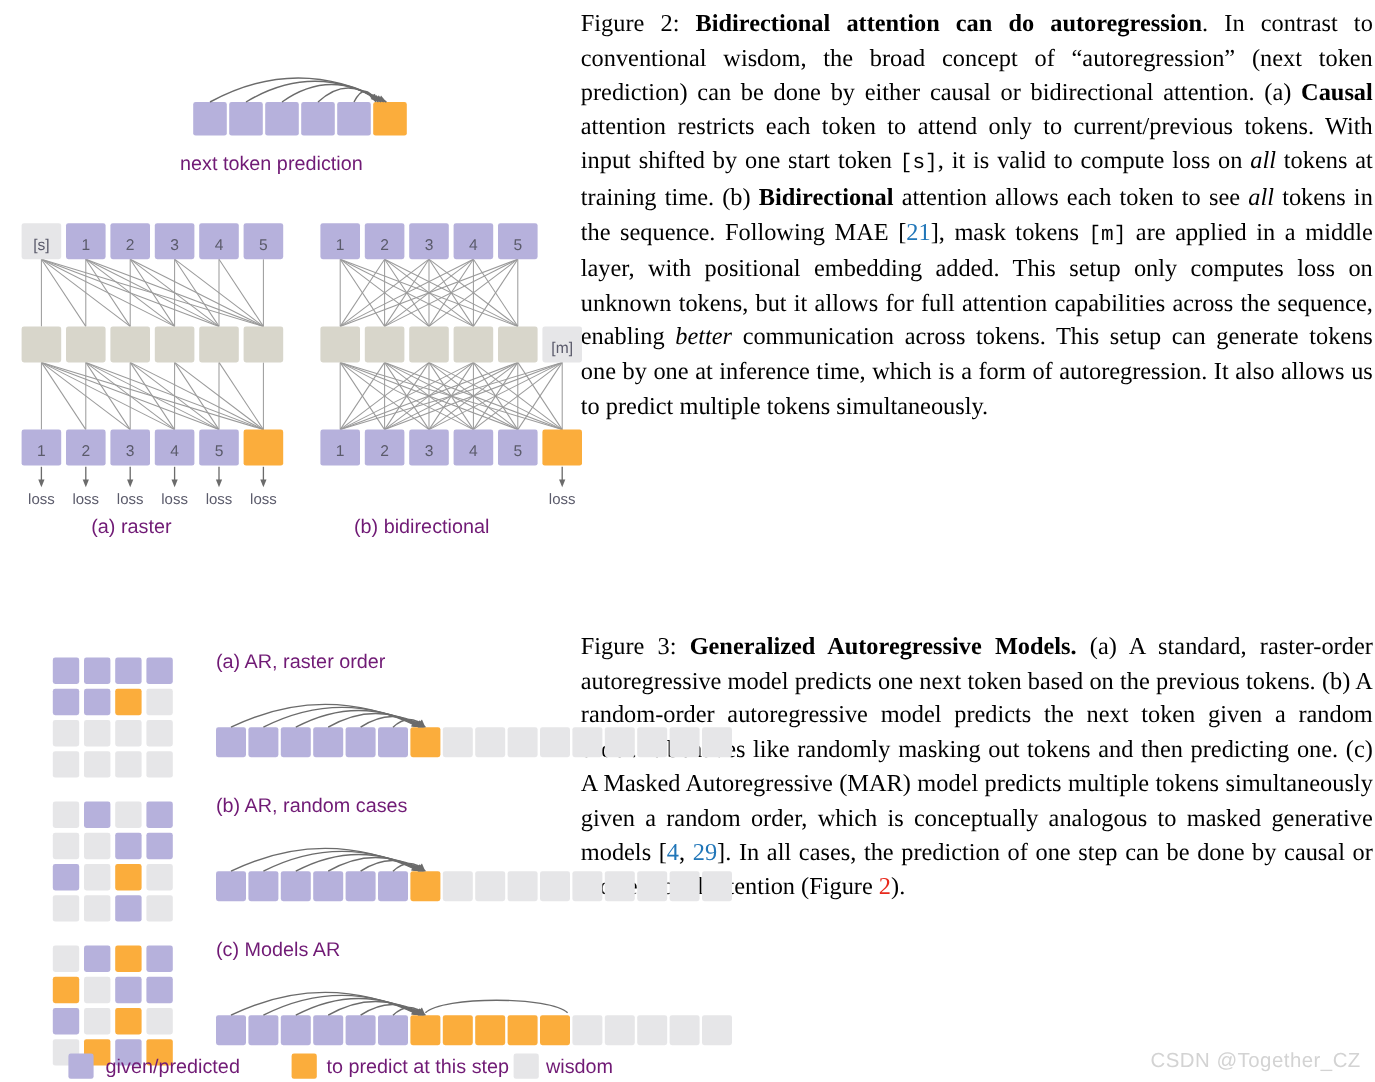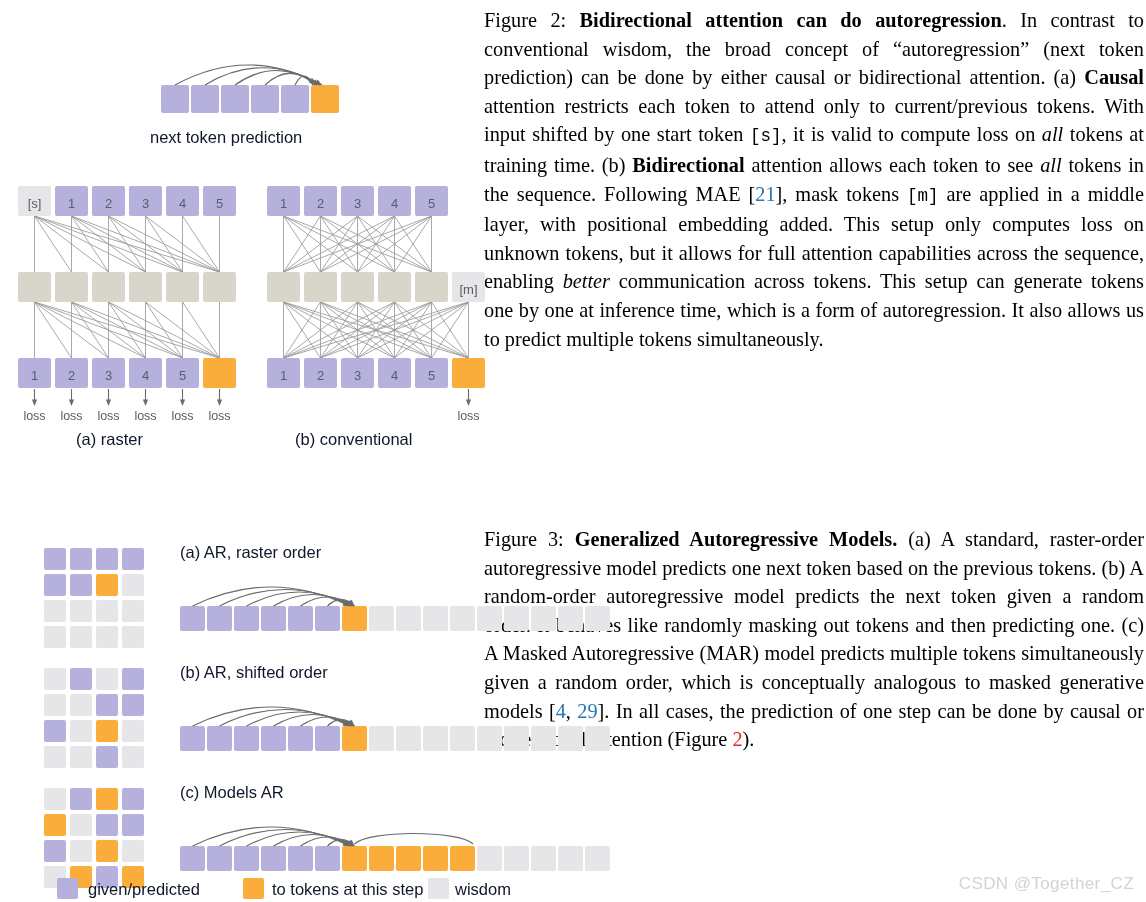--- a/index.html
+++ b/index.html
@@ -42,21 +42,21 @@
     position:absolute;
     font-family:"Liberation Sans", sans-serif;
     font-size:13px;
     color:#5b5b6b;
     text-align:center;
     line-height:1;
   }
   .lbl{
     position:absolute;
     font-family:"Liberation Sans", sans-serif;
-    color:#0f172a;
+    color:#701a75;
     white-space:nowrap;
   }
   .lbl-big{font-size:16.5px;}
   svg{position:absolute;overflow:visible;}
   .arc{fill:none;stroke:#6b6b6b;stroke-width:1.2;}
   .lin{stroke:#9a9a9a;stroke-width:0.85;fill:none;}
   .ar{stroke:#6b6b6b;stroke-width:1.1;fill:none;}
   .watermark{
     position:absolute;
     right:12px;bottom:8px;
@@ -291,21 +291,21 @@
           <div class="sq purple" style="left: 415px; top: 358px; width: 33px; height: 30px;"></div>
           <div class="tokentxt" style="left: 415px; top: 369px; width: 33px;">5</div>
           <div class="sq orange" style="left: 452px; top: 358px; width: 33px; height: 30px;"></div>
           <div class="tokentxt" style="left: 449px; top: 410px; width: 39px; font-size: 12.5px;">loss</div>
         </div>
         <svg style="left:0;top:0;width:480px;height:470px;">
           <path d="M 468.5 389 L 468.5 404" class="ar"></path>
           <polygon points="468.5,406 465.9,399.5 471.1,399.5" fill="#6b6b6b"></polygon>
         </svg>
       </div>
-    <div class="lbl lbl-big" id="panel-b-caption" style="left:295px;top:430px;">(b) conventional</div>
+    <div class="lbl lbl-big" id="panel-b-caption" style="left:295px;top:430px;">(b) bidirectional</div>
   </div>
 
   <div class="fig" id="fig3-diagram" style="left:0;top:520px;width:480px;height:400px;">
     <div id="fig3-rows" style="position: absolute; left: 0px; top: 0px; width: 480px; height: 360px;">
         <div class="sq purple" style="left: 44px; top: 28px; width: 22px; height: 22px;"></div>
         <div class="sq purple" style="left: 70px; top: 28px; width: 22px; height: 22px;"></div>
         <div class="sq purple" style="left: 96px; top: 28px; width: 22px; height: 22px;"></div>
         <div class="sq purple" style="left: 122px; top: 28px; width: 22px; height: 22px;"></div>
         <div class="sq purple" style="left: 44px; top: 54px; width: 22px; height: 22px;"></div>
         <div class="sq purple" style="left: 70px; top: 54px; width: 22px; height: 22px;"></div>
@@ -359,21 +359,21 @@
         <div class="sq purple" style="left: 96px; top: 174px; width: 22px; height: 22px;"></div>
         <div class="sq purple" style="left: 122px; top: 174px; width: 22px; height: 22px;"></div>
         <div class="sq purple" style="left: 44px; top: 200px; width: 22px; height: 22px;"></div>
         <div class="sq gray" style="left: 70px; top: 200px; width: 22px; height: 22px;"></div>
         <div class="sq orange" style="left: 96px; top: 200px; width: 22px; height: 22px;"></div>
         <div class="sq gray" style="left: 122px; top: 200px; width: 22px; height: 22px;"></div>
         <div class="sq gray" style="left: 44px; top: 226px; width: 22px; height: 22px;"></div>
         <div class="sq gray" style="left: 70px; top: 226px; width: 22px; height: 22px;"></div>
         <div class="sq purple" style="left: 96px; top: 226px; width: 22px; height: 22px;"></div>
         <div class="sq gray" style="left: 122px; top: 226px; width: 22px; height: 22px;"></div>
-        <div class="lbl lbl-big" style="left: 180px; top: 143px;">(b) AR, shifted order</div>
+        <div class="lbl lbl-big" style="left: 180px; top: 143px;">(b) AR, random cases</div>
         <div class="sq purple" style="left: 180px; top: 206px; width: 25px; height: 25px;"></div>
         <div class="sq purple" style="left: 207px; top: 206px; width: 25px; height: 25px;"></div>
         <div class="sq purple" style="left: 234px; top: 206px; width: 25px; height: 25px;"></div>
         <div class="sq purple" style="left: 261px; top: 206px; width: 25px; height: 25px;"></div>
         <div class="sq purple" style="left: 288px; top: 206px; width: 25px; height: 25px;"></div>
         <div class="sq purple" style="left: 315px; top: 206px; width: 25px; height: 25px;"></div>
         <div class="sq orange" style="left: 342px; top: 206px; width: 25px; height: 25px;"></div>
         <div class="sq gray" style="left: 369px; top: 206px; width: 25px; height: 25px;"></div>
         <div class="sq gray" style="left: 396px; top: 206px; width: 25px; height: 25px;"></div>
         <div class="sq gray" style="left: 423px; top: 206px; width: 25px; height: 25px;"></div>
@@ -443,20 +443,20 @@
           <polygon points="353.5,326 346.66219561419643,324.49852366602533 349.58398739922825,320.1969968713952" fill="#6b6b6b"></polygon>
           <path d="M 327.5 326 Q 341 313 354.5 326" class="arc"></path>
           <polygon points="354.5,326 348.0144502259341,323.3641615891497 351.62138699867666,319.61849647899396" fill="#6b6b6b"></polygon>
           <path d="M 354.5 324 C 368.5 310 459 310 473 324" class="arc"></path>
         </svg>
       </div>
     <div id="fig3-legend" style="position: absolute; left: 0px; top: 0px; width: 480px; height: 400px;">
         <div class="sq purple" style="left: 57px; top: 358px; width: 21px; height: 21px;"></div>
         <div class="lbl lbl-big" style="left: 88px; top: 360px;">given/predicted</div>
         <div class="sq orange" style="left: 243px; top: 358px; width: 21px; height: 21px;"></div>
-        <div class="lbl lbl-big" style="left: 272px; top: 360px;">to tokens at this step</div>
+        <div class="lbl lbl-big" style="left: 272px; top: 360px;">to predict at this step</div>
         <div class="sq gray" style="left: 428px; top: 358px; width: 21px; height: 21px;"></div>
         <div class="lbl lbl-big" style="left: 455px; top: 360px;">wisdom</div>
       </div>
   </div>
 
   <div class="watermark">CSDN @Together_CZ</div>
 </div>
 
 </body></html>

